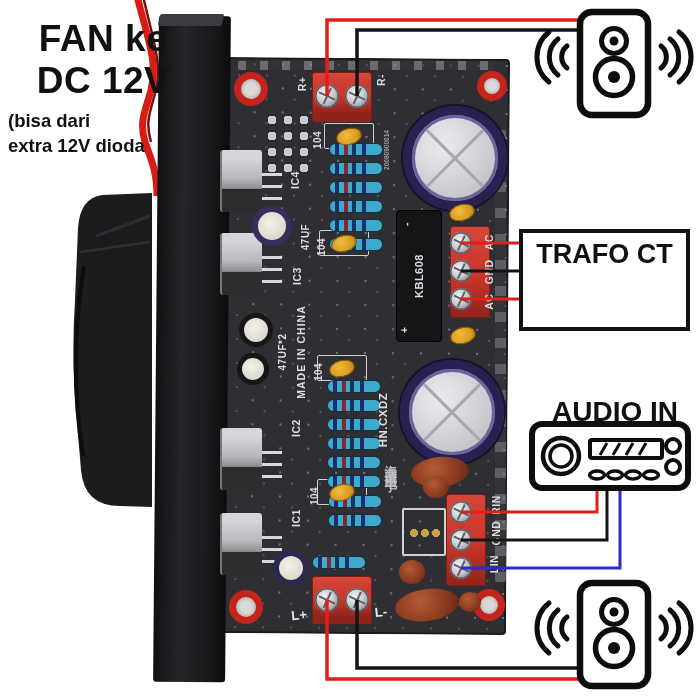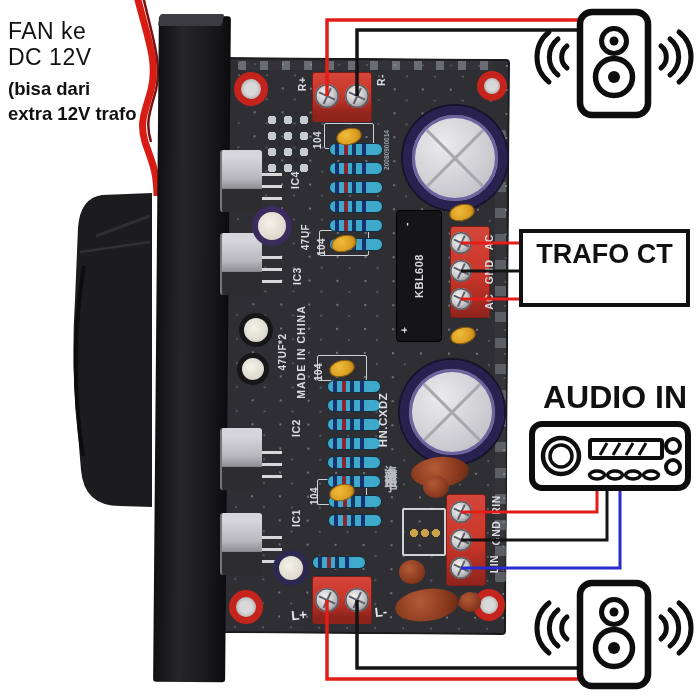--- a/index.html
+++ b/index.html
@@ -3,26 +3,26 @@
 <meta charset="utf-8">
 <style>
   html,body{margin:0;padding:0;background:#fff;}
   #stage{position:relative;width:700px;height:700px;background:#fff;overflow:hidden;
          font-family:"Liberation Sans",sans-serif;}
   #stage *{box-sizing:border-box;}
   .abs{position:absolute;}
   svg.layer{position:absolute;left:0;top:0;pointer-events:none;}
   
   .fan-note{left:8px;top:18px;width:190px;color:#111;z-index:7;}
-  .fan-title{font-size:23px;font-weight:400;line-height:1.14;letter-spacing:.5px;}
+  .fan-title{font-size:37px;font-weight:700;line-height:1.14;letter-spacing:.5px;text-align:center;}
   .fan-sub{font-size:18.5px;font-weight:700;line-height:1.32;margin-top:7px;}
-  .trafo-box{left:519px;top:229px;width:171px;height:78px;border:4px solid #111;background:#fff;
+  .trafo-box{left:519px;top:229px;width:171px;height:102px;border:4px solid #111;background:#fff;
              z-index:7;text-align:center;padding-top:5px;}
   .trafo-line{font-size:27px;font-weight:800;color:#111;line-height:1.22;}
-  .audio-title{left:540px;top:379px;width:150px;text-align:center;font-size:32px;font-weight:800;
+  .audio-title{left:540px;top:396px;width:150px;text-align:center;font-size:28px;font-weight:800;
                color:#111;z-index:7;}
   
   .pcb{left:216px;top:58px;width:292px;height:576px;z-index:2;border-radius:4px;
        background-color:#2e2e33;
        background-image:radial-gradient(circle 1.4px at 9px 7px,#70757d 98%,transparent),
                         radial-gradient(circle 1.1px at 21px 18px,#55595f 98%,transparent);
        background-size:28px 24px;transform:rotate(.4deg);
        box-shadow:inset 0 0 0 2px #1b1b1e;}
   .heatsink{left:156px;top:16px;width:72px;height:666px;z-index:3;border-radius:3px;
        background:linear-gradient(90deg,#101012 0,#26262a 35%,#1b1b1e 70%,#0c0c0e 100%);
@@ -274,21 +274,21 @@
           <ellipse cx="651" cy="475" rx="7.5" ry="4"></ellipse>
       </g>
     </g>
   </svg>
 
   <div class="abs fan-note">
     <div class="fan-title">FAN ke</div>
     <div class="fan-title">DC 12V</div>
     <div class="fan-sub">
       <div>(bisa dari</div>
-      <div>extra 12V trafo</div>
+      <div>extra 12V dioda</div>
     </div>
   </div>
 
   <div class="abs trafo-box">
     <div class="trafo-line">TRAFO CT</div>
   </div>
 
   <div class="abs audio-title">AUDIO IN</div>
 
 </div>

